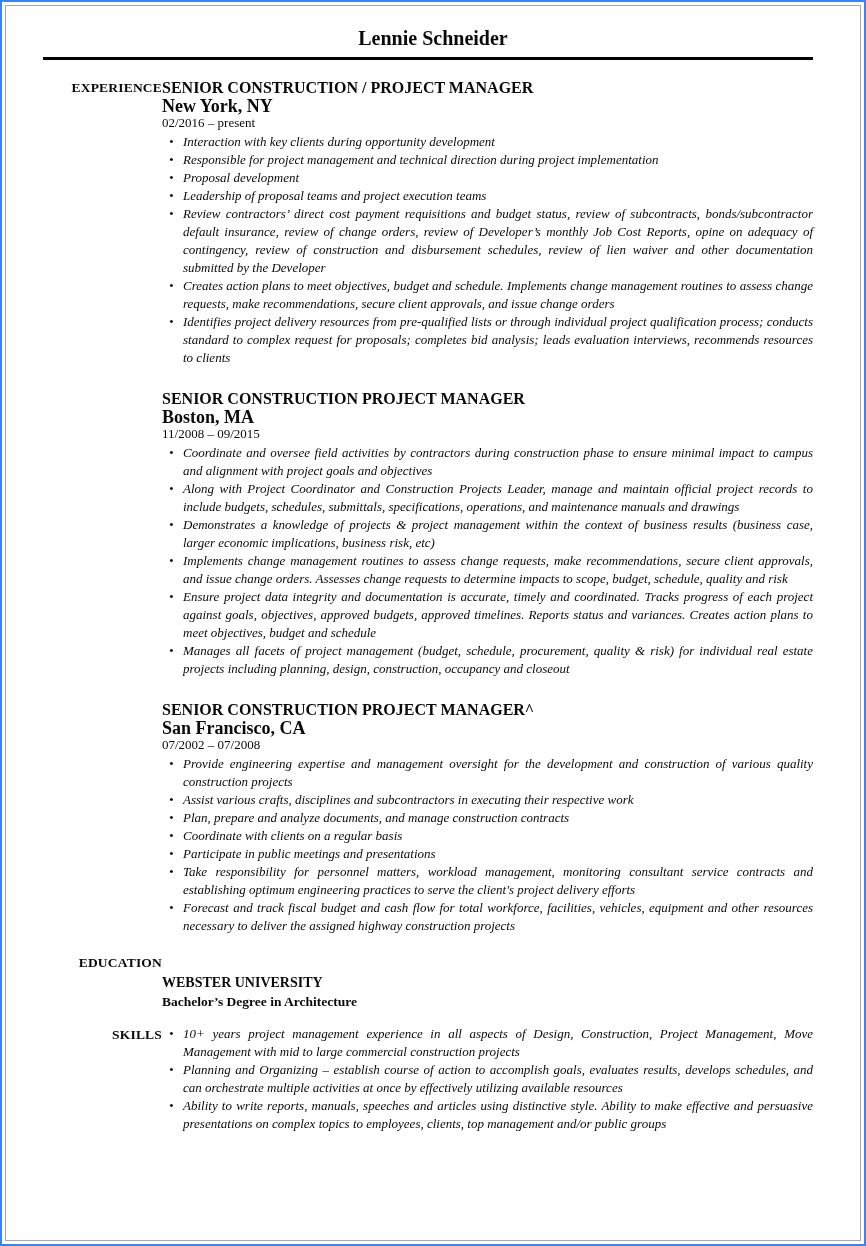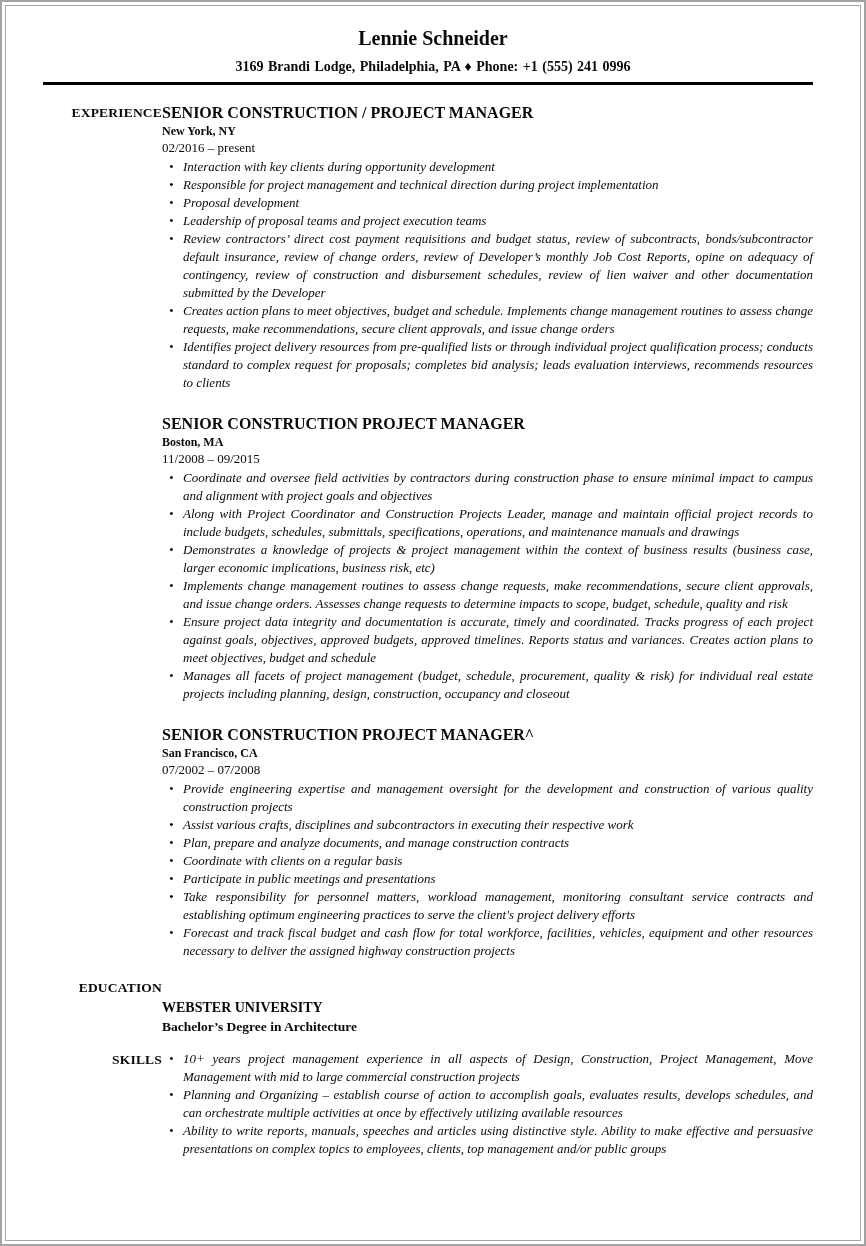--- a/index.html
+++ b/index.html
@@ -1,19 +1,19 @@
 <!DOCTYPE html>
 <html><head>
 <meta charset="utf-8">
 <style>
   html, body { margin: 0; padding: 0; background: #ffffff; }
   .page {
     width: 866px; height: 1246px; box-sizing: border-box;
     background: #ffffff;
-    border: 2px solid #a3a3a3;
+    border: 2px solid #3b82f6;
     padding: 3px;
     font-family: "Liberation Serif", "DejaVu Serif", serif;
     color: #0a0a0a;
   }
   .frame {
     height: 100%; box-sizing: border-box;
     border: 1px solid #a8a8a8;
     overflow: hidden;
   }
   .header { text-align: center; padding-top: 21px; }
@@ -26,21 +26,21 @@
     flex: 0 0 124px; width: 124px;
     font-size: 13.5px; font-weight: bold; letter-spacing: 0.2px;
     line-height: 19px;
     text-align: right;
   }
   .section-body { flex: 1; min-width: 0; }
 
   .job { margin: 0 0 22px 0; }
   .job:last-child { margin-bottom: 0; }
   .job-title { font-size: 16px; font-weight: bold; line-height: 19px; }
-  .job-location { font-size: 12px; font-weight: bold; line-height: 18px; }
+  .job-location { font-size: 18px; font-weight: bold; line-height: 18px; }
   .job-dates { font-size: 13px; line-height: 16px; }
 
   ul.bullets { margin: 2px 0 0 0; padding: 0; list-style: none; font-style: italic; }
   ul.bullets li {
     position: relative; padding-left: 21px;
     font-size: 13px; line-height: 18px;
     text-align: justify;
   }
   ul.bullets li::before { content: "\2022"; position: absolute; left: 7px; }
 
@@ -51,21 +51,20 @@
   .section--skills ul.bullets { margin-top: 0; }
 </style>
 </head>
 <body>
 
 <div class="page">
   <div class="frame">
 
     <div class="header">
       <div class="name">Lennie Schneider</div>
-      <div class="contact">3169 Brandi Lodge, Philadelphia, PA ♦ Phone: +1 (555) 241 0996</div>
     </div>
     <div class="rule"></div>
 
     <div class="section section--experience">
       <div class="section-label">EXPERIENCE</div>
       <div class="section-body">
 
         <div class="job">
           <div class="job-title">SENIOR CONSTRUCTION / PROJECT MANAGER</div>
           <div class="job-location">New York, NY</div>

